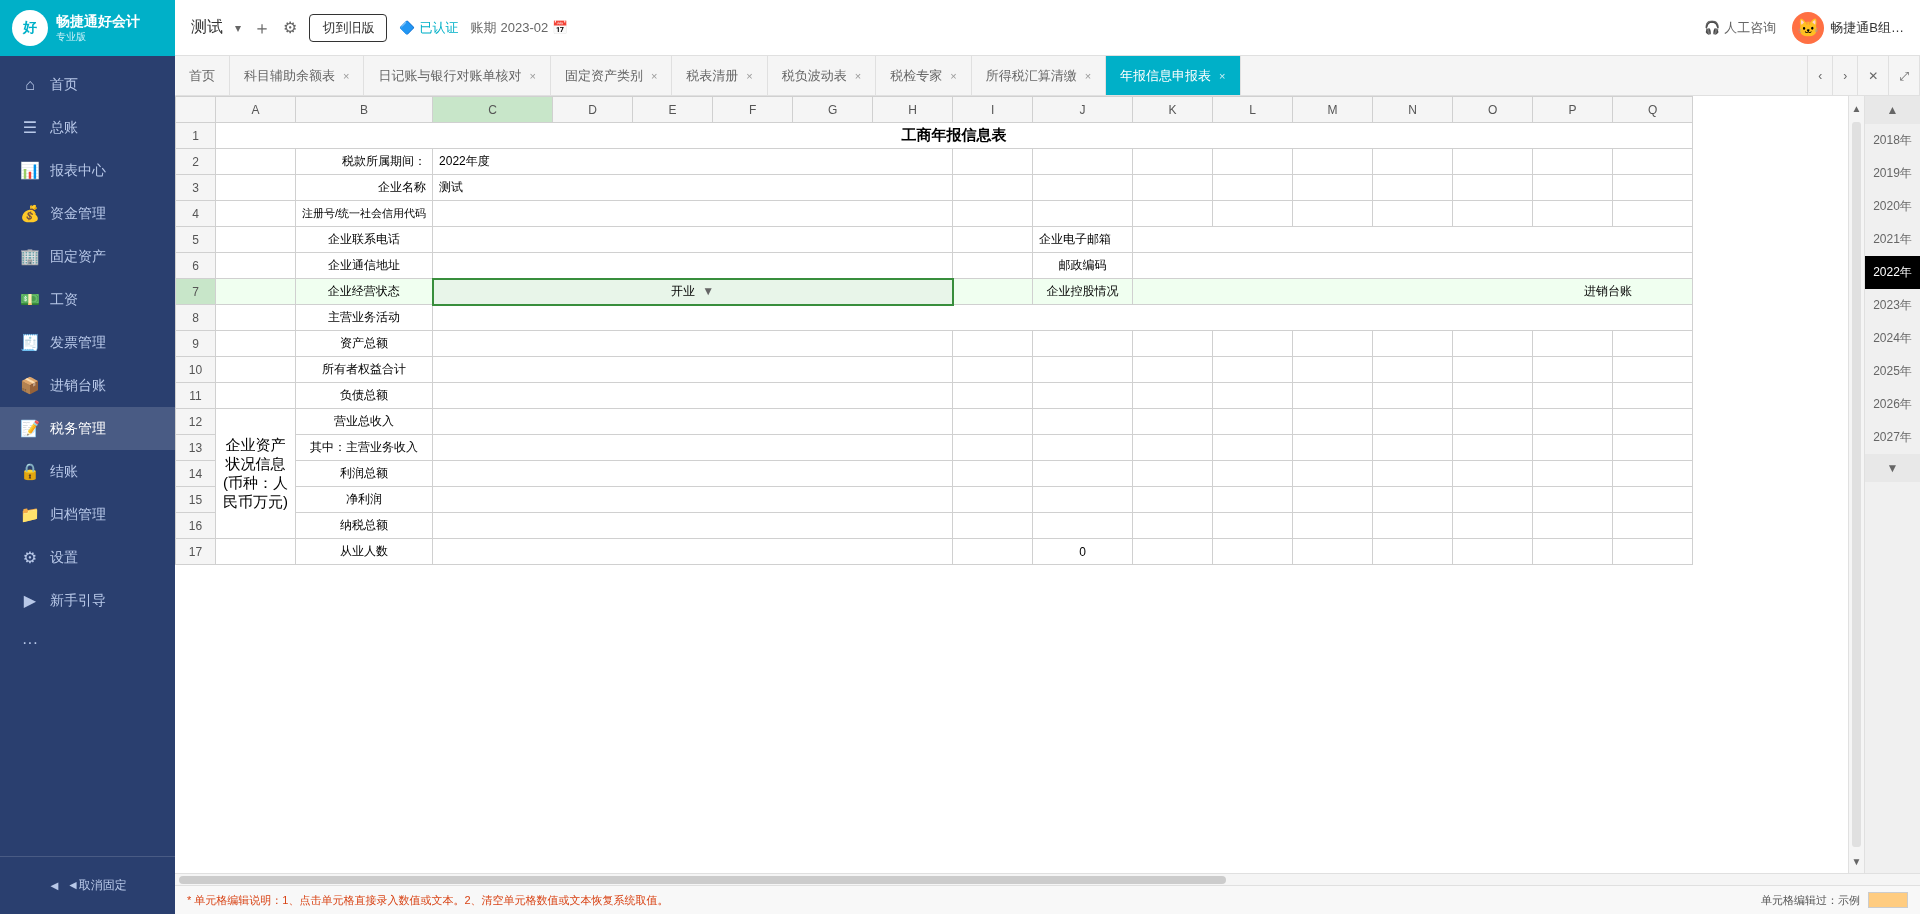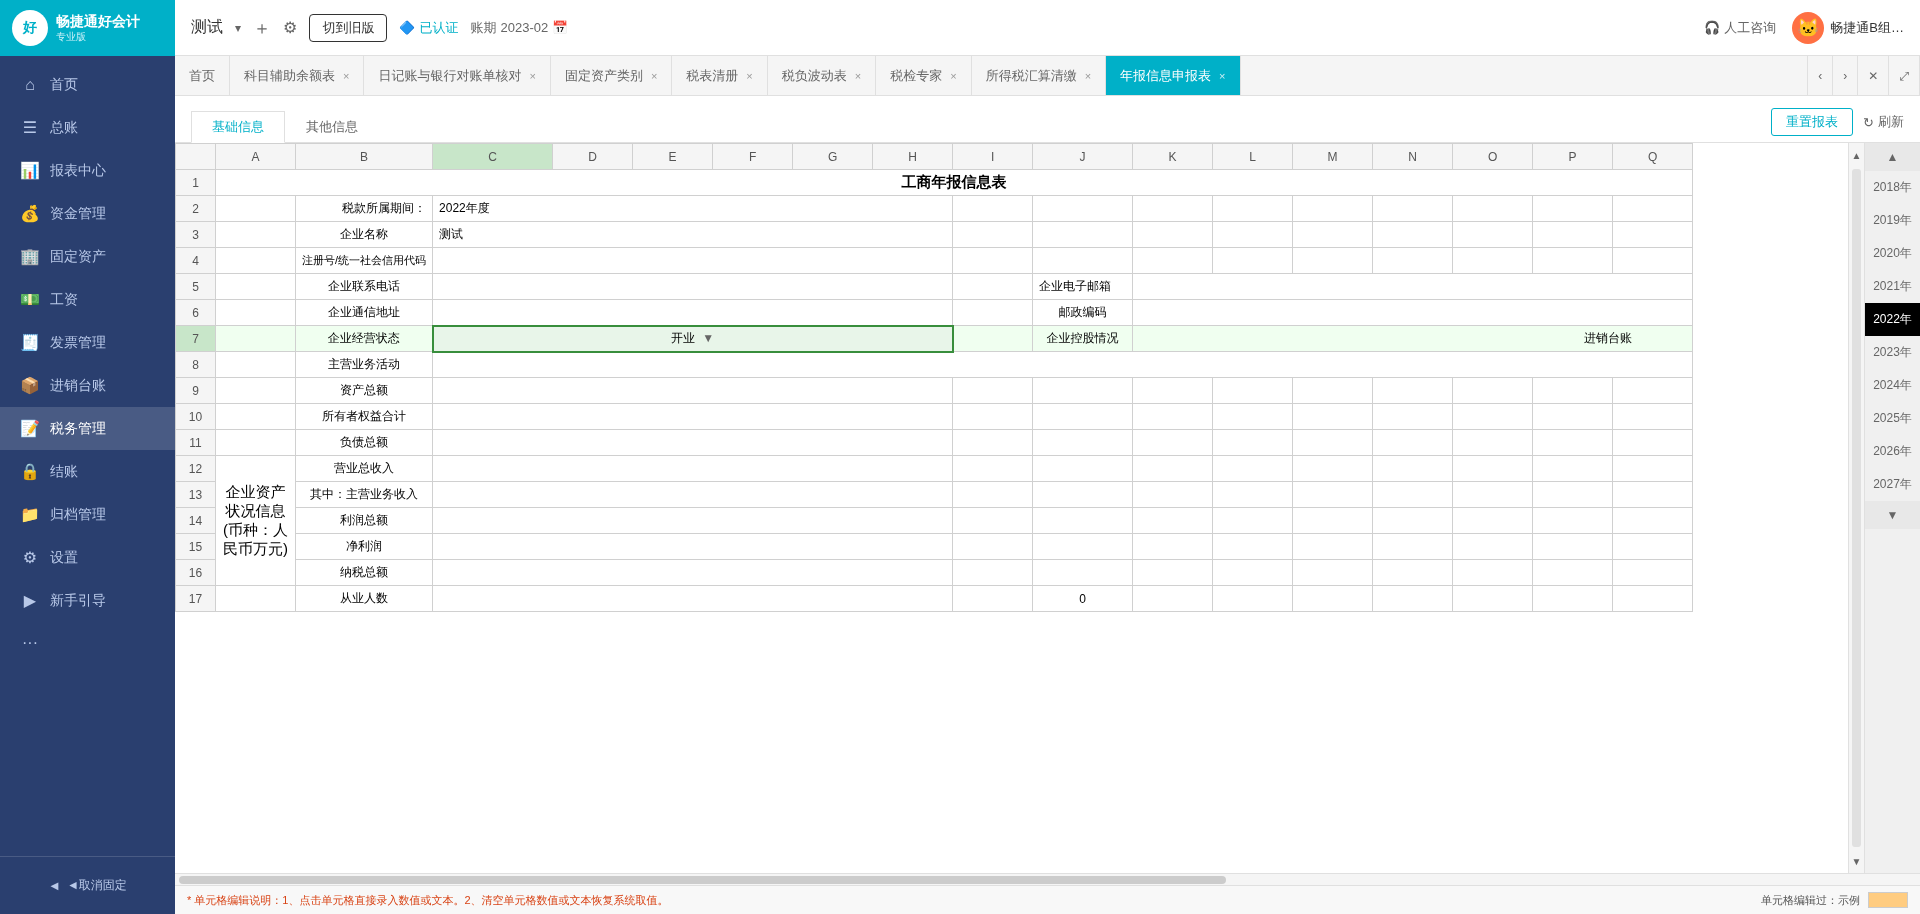--- a/index.html
+++ b/index.html
@@ -251,35 +251,20 @@
         <div class="tab-nav-btn">‹</div>
         <div class="tab-nav-btn">›</div>
         <div class="tab-nav-btn">✕</div>
         <div class="tab-nav-btn">⤢</div>
       </div>
     </div>
 
     <div class="content-area">
       <div class="main-panel">
 
-        <div class="sub-tabs">
-          <div class="sub-tab active">
-            <span>基础信息</span>
-          </div>
-          <div class="sub-tab">
-            <span>其他信息</span>
-          </div>
-          <div class="sub-tab-actions">
-            <button class="reset-btn">重置报表</button>
-            <button class="refresh-btn">
-              <span>↻</span>
-              <span>刷新</span>
-            </button>
-          </div>
-        </div>
 
         <div class="spreadsheet-wrapper">
           <div class="spreadsheet-container">
             <table class="sheet">
               <thead>
                 <tr>
                   <th class="col-header corner-header" style="min-width:40px; width:40px;"></th>
                   <th class="col-header" style="min-width:80px;">A</th>
                   <th class="col-header" style="min-width:100px;">B</th>
                   <th class="col-header col-c-header" style="min-width:120px; background:#c8e6c9;">C</th>
@@ -320,21 +305,21 @@
                   <td></td>
                   <td></td>
                   <td></td>
                   <td></td>
                   <td></td>
                 </tr>
 
                 <tr>
                   <td class="row-header left-header">3</td>
                   <td></td>
-                  <td style="text-align:center;">企业名称</td>
+                  <td style="text-align:right;">企业名称</td>
                   <td colspan="6">测试</td>
                   <td></td>
                   <td></td>
                   <td></td>
                   <td></td>
                   <td></td>
                   <td></td>
                   <td></td>
                   <td></td>
                   <td></td>

